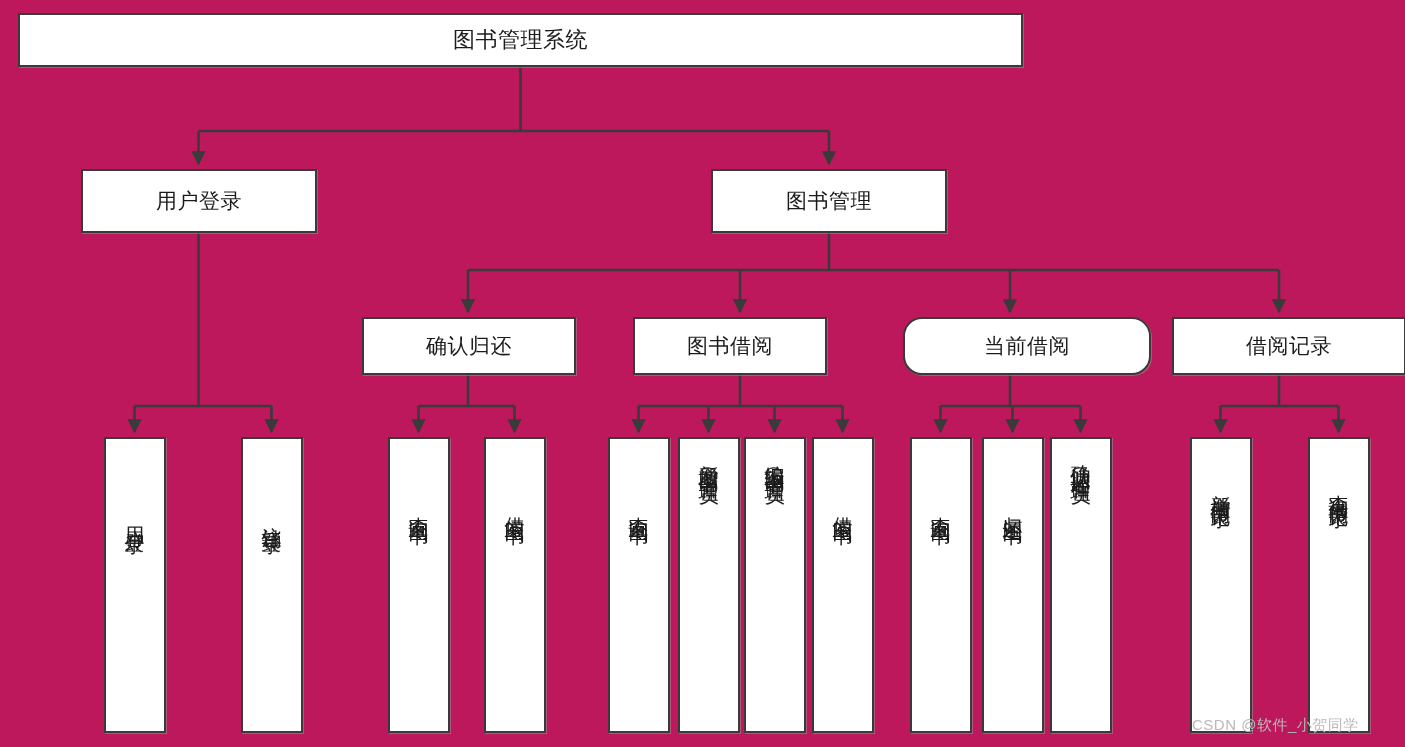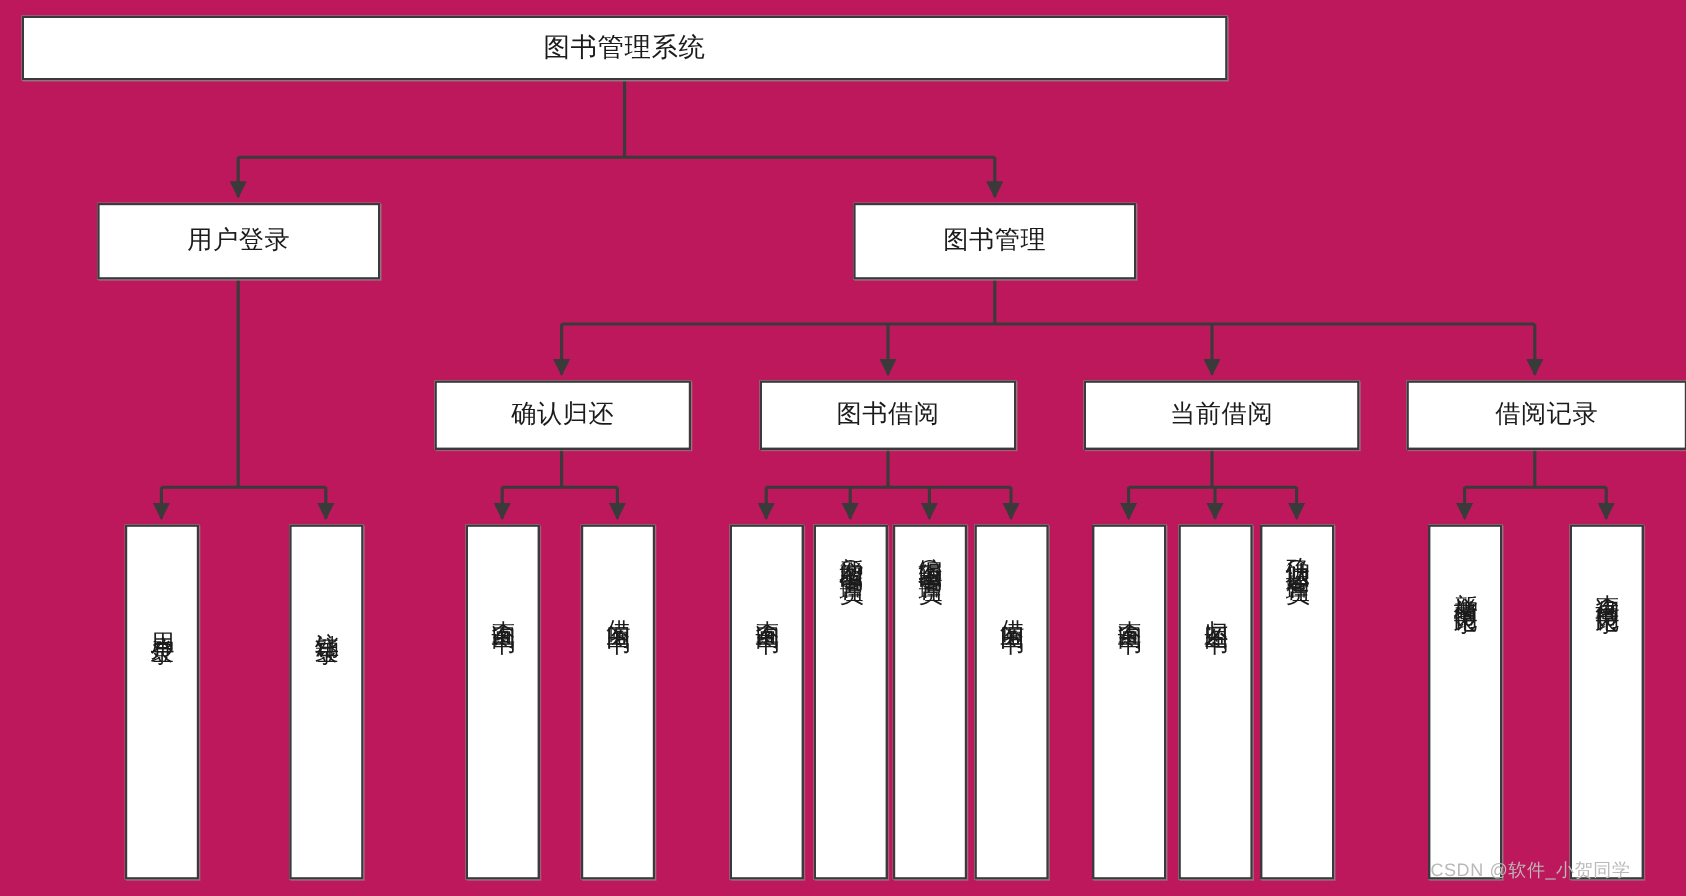--- a/index.html
+++ b/index.html
@@ -132,24 +132,24 @@
   <div class="node horiz" style="left:81px; top:169px; width:236px; height:64px;">
     <span class="label">用户登录</span>
   </div>
   <div class="node horiz" style="left:711px; top:169px; width:236px; height:64px;">
     <span class="label">图书管理</span>
   </div>
 
   <div class="node horiz" style="left:362px; top:317px; width:214px; height:58px;">
     <span class="label">确认归还</span>
   </div>
-  <div class="node horiz" style="left:633px; top:317px; width:214px; height:58px;">
+  <div class="node horiz" style="left:633px; top:317px; width:194px; height:58px;">
     <span class="label">图书借阅</span>
   </div>
-  <div class="node horiz" style="left:903px; top:317px; width:230px; height:58px;">
+  <div class="node horiz" style="left:903px; top:317px; width:248px; height:58px;border-radius:19px;">
     <span class="label">当前借阅</span>
   </div>
   <div class="node horiz" style="left:1172px; top:317px; width:234px; height:58px;">
     <span class="label">借阅记录</span>
   </div>
 
   <div class="node vert" style="left:104px; top:437px; width:62px; height:296px; padding-top:72px;">
     <span class="label">用户登录</span>
   </div>
   <div class="node vert" style="left:241px; top:437px; width:62px; height:296px; padding-top:72px;">

